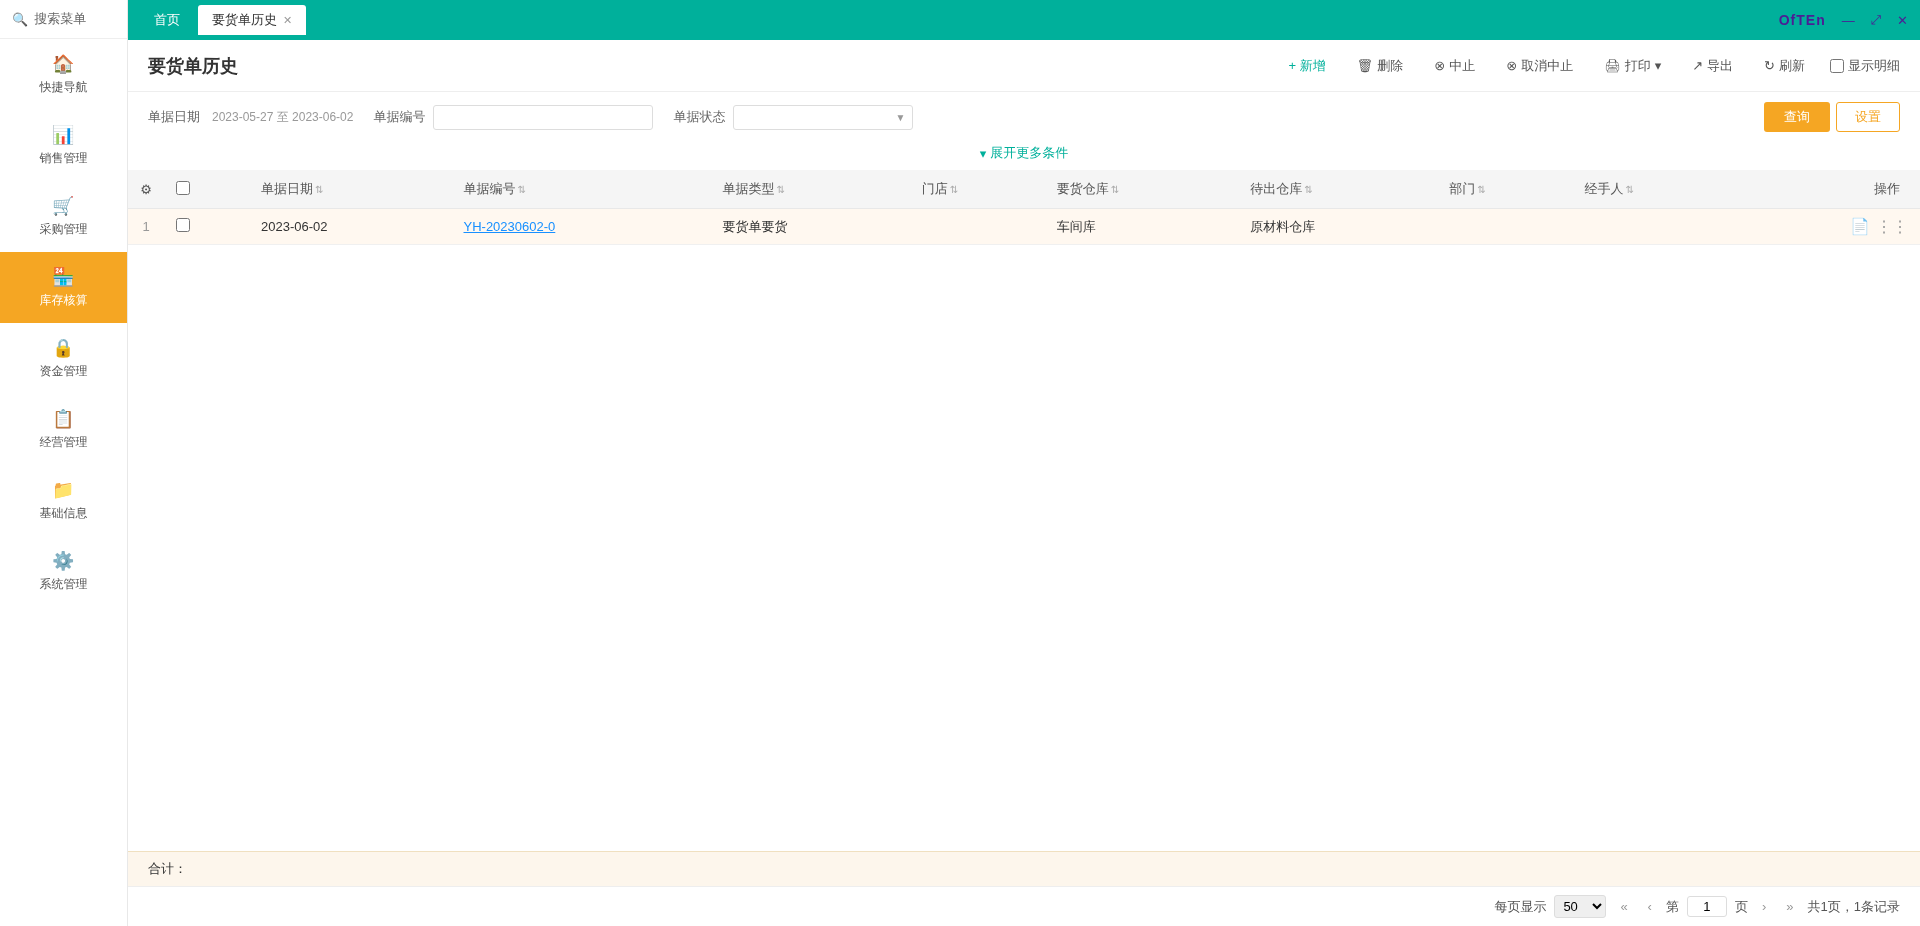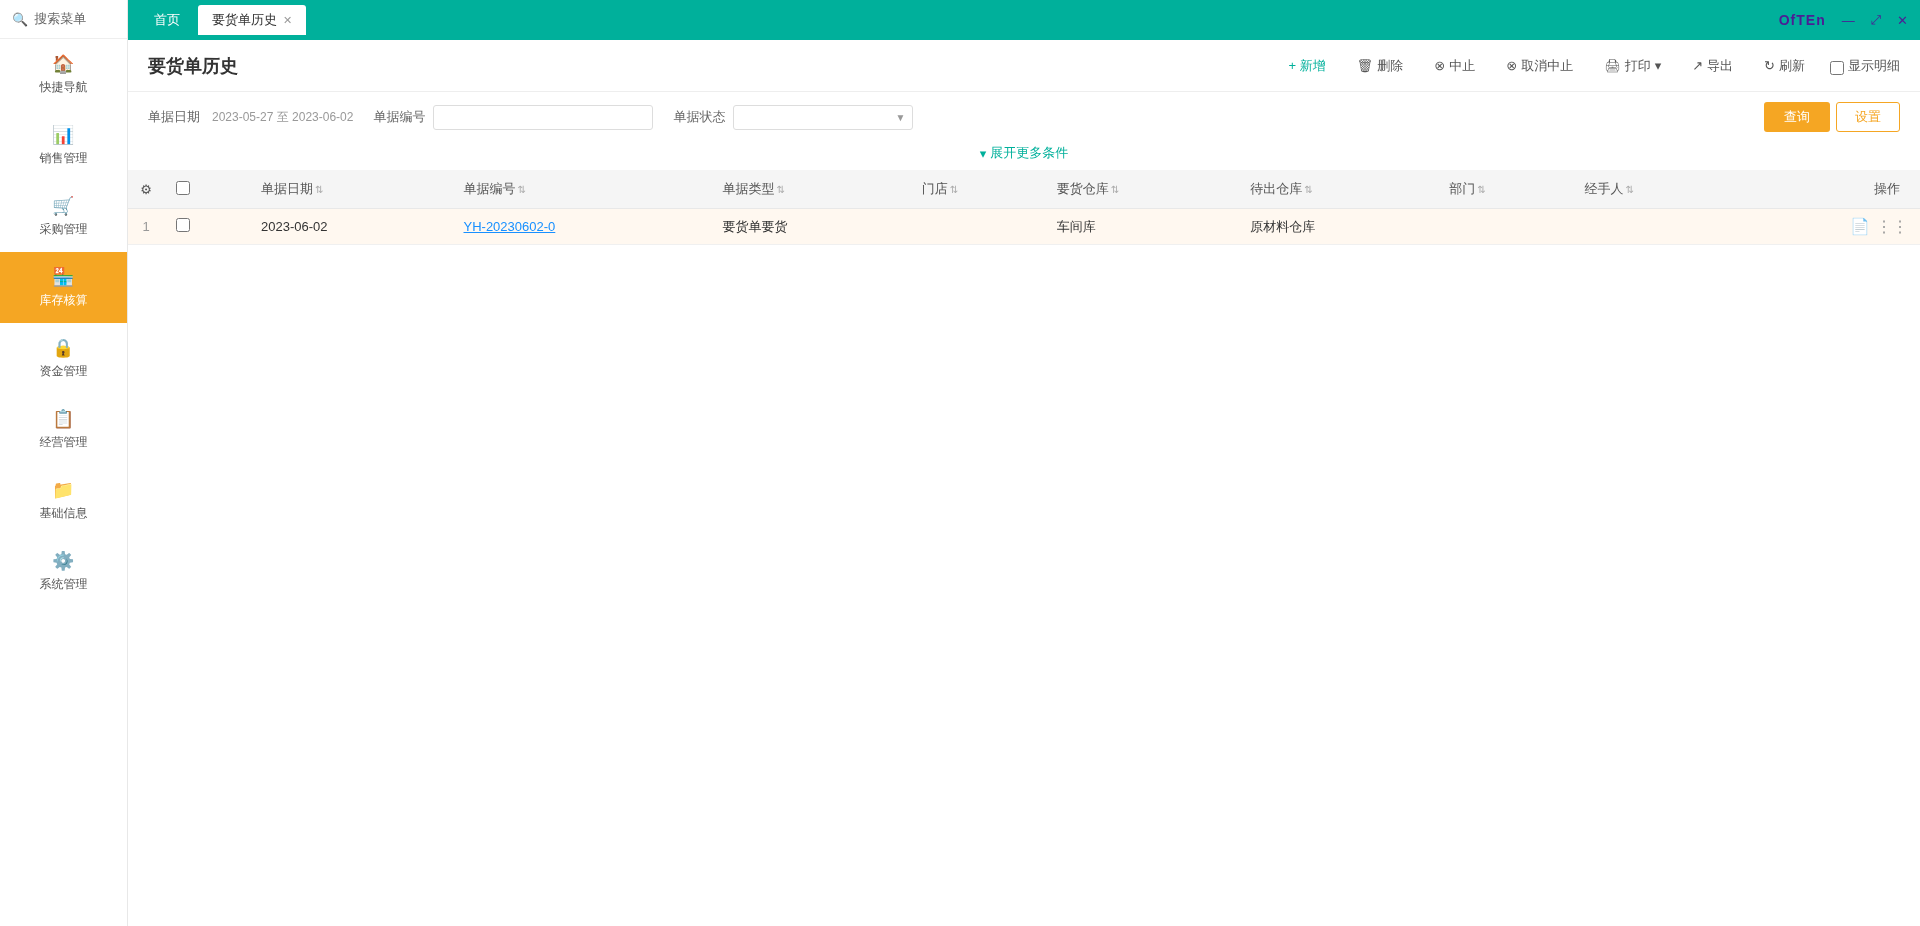--- a/index.html
+++ b/index.html
@@ -124,21 +124,21 @@
       background: #fff;
       color: #f5a623;
       border: 1px solid #f5a623;
       padding: 5px 18px;
       border-radius: 3px;
       cursor: pointer;
       font-size: 13px;
     }
     .display-detail {
       display: flex;
-      align-items: flex-end;
+      align-items: center;
       gap: 4px;
       font-size: 13px;
       color: #555;
       cursor: pointer;
     }
     .filter-row {
       display: flex;
       align-items: center;
       gap: 20px;
       margin-bottom: 8px;
@@ -503,16 +503,35 @@
                 <div class="op-icons" style="justify-content:flex-end;">
                   <span class="op-icon">📄</span>
                   <span class="op-icon">⋮⋮</span>
                 </div>
               </td>
             </tr>
           </tbody>
         </table>
       </div>
 
-
+      <div class="table-footer">
+        <span>合计：</span>
+      </div>
+
+      <div class="pagination">
+        <span>每页显示</span>
+        <select>
+          <option>50</option>
+          <option>100</option>
+          <option>200</option>
+        </select>
+        <span class="pag-btn">«</span>
+        <span class="pag-btn">‹</span>
+        <span>第</span>
+        <input type="text" value="1" style="">
+        <span>页</span>
+        <span class="pag-btn">›</span>
+        <span class="pag-btn">»</span>
+        <span>共1页，1条记录</span>
+      </div>
     </div>
   </div>
 </div>
 
 </body></html>

